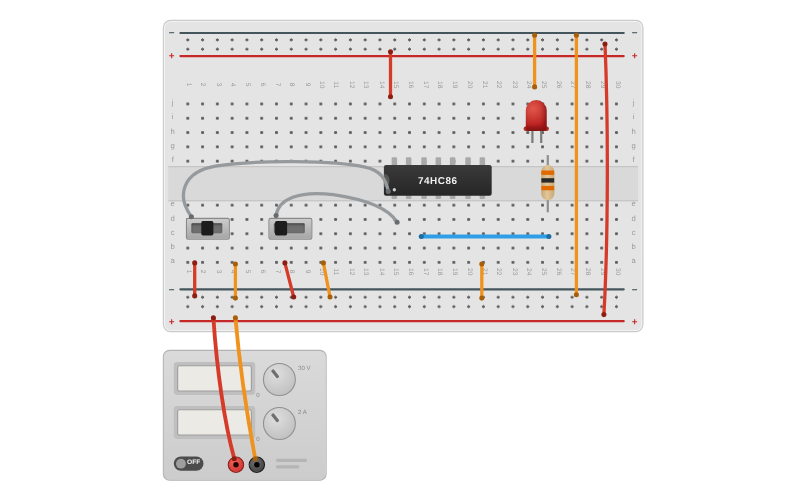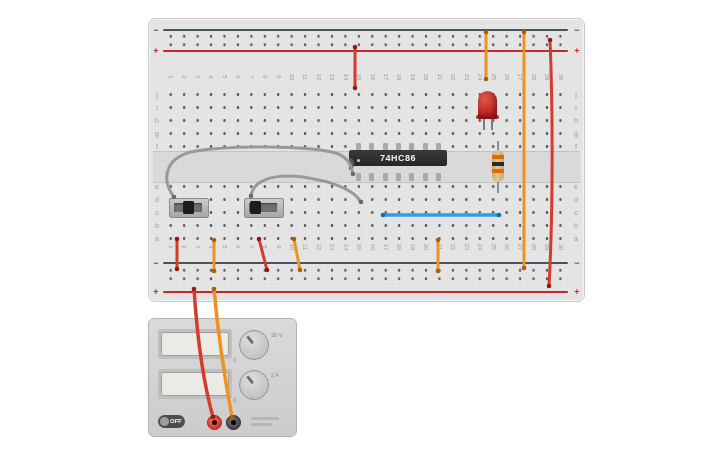--- a/index.html
+++ b/index.html
@@ -26,21 +26,21 @@
   .rowletter{position:absolute;left:7px;font-size:7px;color:#9a9a9a;transform:translate(-50%,-50%);}
   .railsym{position:absolute;font-size:9px;font-weight:bold;transform:translate(-50%,-50%);}
   .sym-pos{color:#c62828;}
   .sym-neg{color:#44555c;}
 
   
   #ic{position:absolute;left:349px;top:143px;width:98px;height:38px;z-index:10;}
   .ic-pin{position:absolute;width:5px;height:8px;background:#a9a9a9;border-radius:1px;}
   .pin-top{top:0;}
   .pin-bottom{bottom:0;}
-  #ic-body{position:absolute;left:0;top:7px;width:98px;height:16px;background:linear-gradient(#3a3a3a,#262626);
+  #ic-body{position:absolute;left:0;top:7px;width:98px;height:28px;background:linear-gradient(#3a3a3a,#262626);
            border-radius:2px;z-index:2;}
   #ic-notch{position:absolute;left:0;top:8px;width:5px;height:12px;background:#585858;border-radius:0 6px 6px 0;}
   #ic-dot{position:absolute;left:8px;bottom:4px;width:3px;height:3px;border-radius:50%;background:#cfcfcf;}
   #ic-label{position:absolute;left:0;right:0;top:50%;transform:translateY(-50%);text-align:center;
             color:#efefef;font-size:9px;font-weight:bold;letter-spacing:.5px;}
 
   
   #led{position:absolute;left:476px;top:90px;width:24px;height:42px;z-index:10;}
   .led-leg{position:absolute;top:27px;width:2px;height:13px;background:#7a7a7a;}
   #led-body{position:absolute;left:2px;top:1px;width:19px;height:28px;border-radius:10px 10px 3px 3px;

